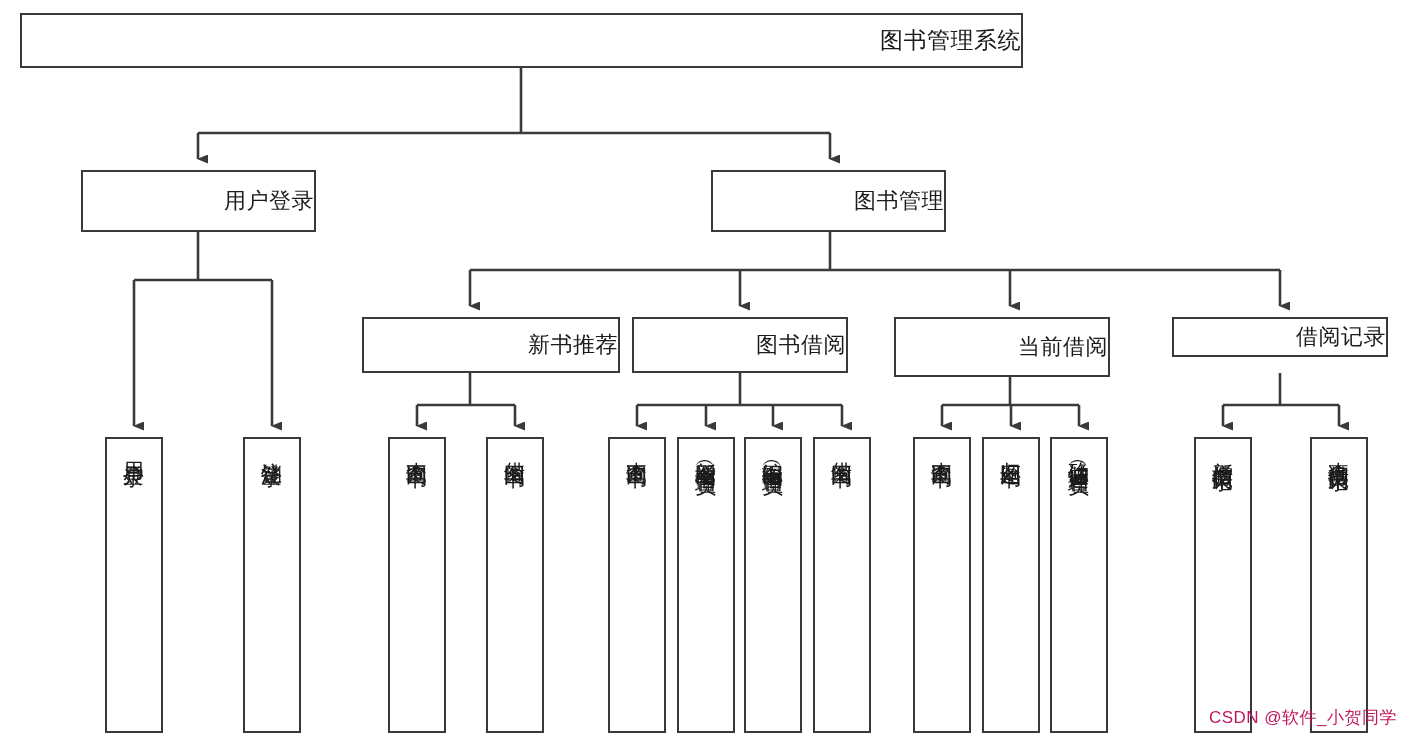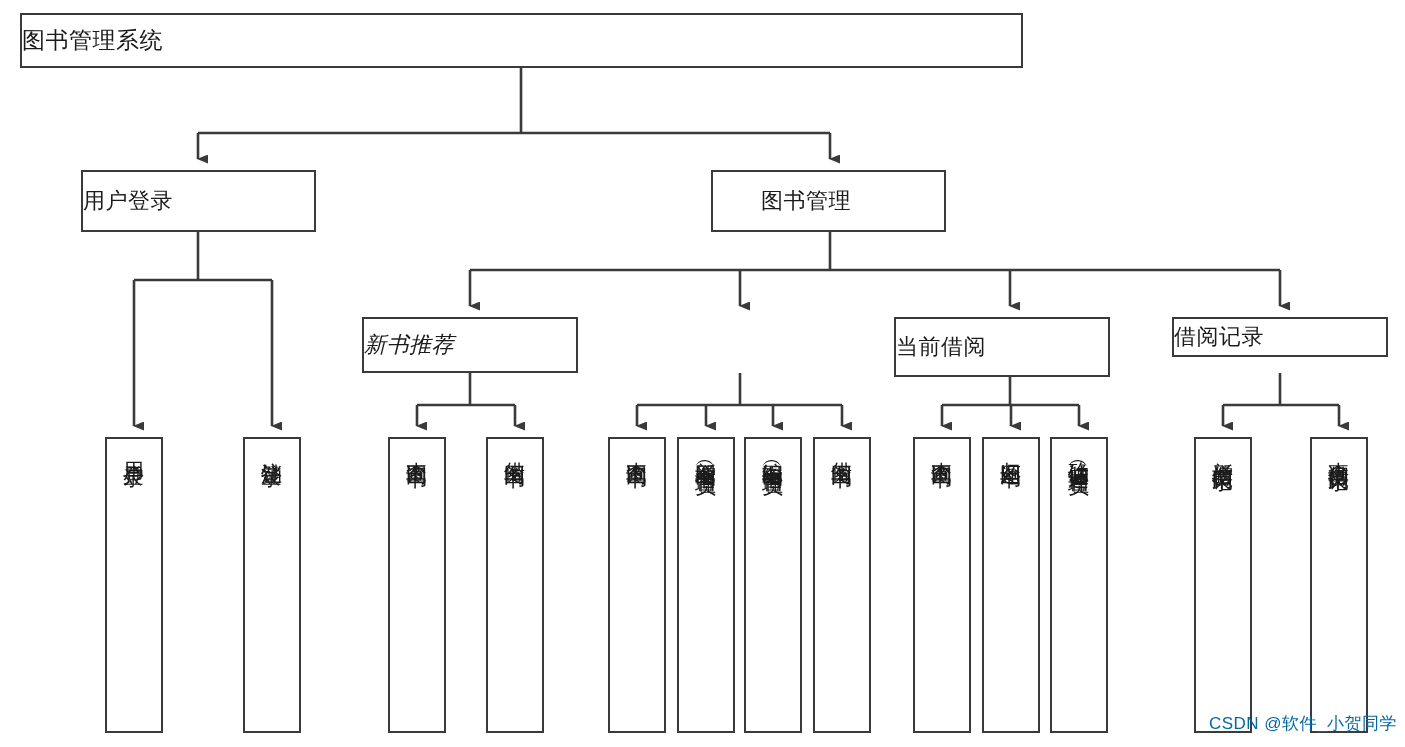--- a/index.html
+++ b/index.html
@@ -26,21 +26,21 @@
     height: 747px;
     pointer-events: none;
   }
   .node {
     position: absolute;
     box-sizing: border-box;
     border: 2px solid #3a3a3a;
     background: #ffffff;
     display: flex;
     align-items: center;
-    justify-content: flex-start;
+    justify-content: flex-end;
     color: #1b1b1b;
   }
   .node-label {
     display: block;
     text-align: center;
     line-height: 1.18;
     white-space: nowrap;
   }
   
   .node.horiz .node-label {
@@ -60,23 +60,23 @@
     writing-mode: vertical-rl;
     text-orientation: upright;
     font-size: 21px;
     letter-spacing: 2px;
     line-height: 1;
     white-space: nowrap;
   }
   #watermark {
     position: absolute;
     right: 8px;
-    bottom: 12px;
+    bottom: 18px;
     font-size: 17px;
-    color: #0369a1;
+    color: #be185d;
     letter-spacing: 0.5px;
     white-space: nowrap;
     user-select: none;
   }
 </style>
 </head>
 <body>
 
 <div id="diagram-canvas">
 
@@ -134,22 +134,25 @@
     <span class="node-label">图书管理系统</span>
   </div>
 
   <div class="node horiz" style="left:81px; top:170px; width:235px; height:62px;">
     <span class="node-label">用户登录</span>
   </div>
   <div class="node horiz" style="left:711px; top:170px; width:235px; height:62px;padding-left:48px;">
     <span class="node-label">图书管理</span>
   </div>
 
-  <div class="node horiz" style="left:362px; top:317px; width:216px; height:56px;font-style:italic;">
+  <div class="node horiz" style="left:362px; top:317px; width:258px; height:56px;">
     <span class="node-label">新书推荐</span>
+  </div>
+  <div class="node horiz" style="left:632px; top:317px; width:216px; height:56px;">
+    <span class="node-label">图书借阅</span>
   </div>
   <div class="node horiz" style="left:894px; top:317px; width:216px; height:60px;">
     <span class="node-label">当前借阅</span>
   </div>
   <div class="node horiz" style="left:1172px; top:317px; width:216px; height:40px;">
     <span class="node-label">借阅记录</span>
   </div>
 
   <div class="node leaf" style="left:105px; top:437px; width:58px; height:296px;">
     <span class="node-label">用户登录</span>

